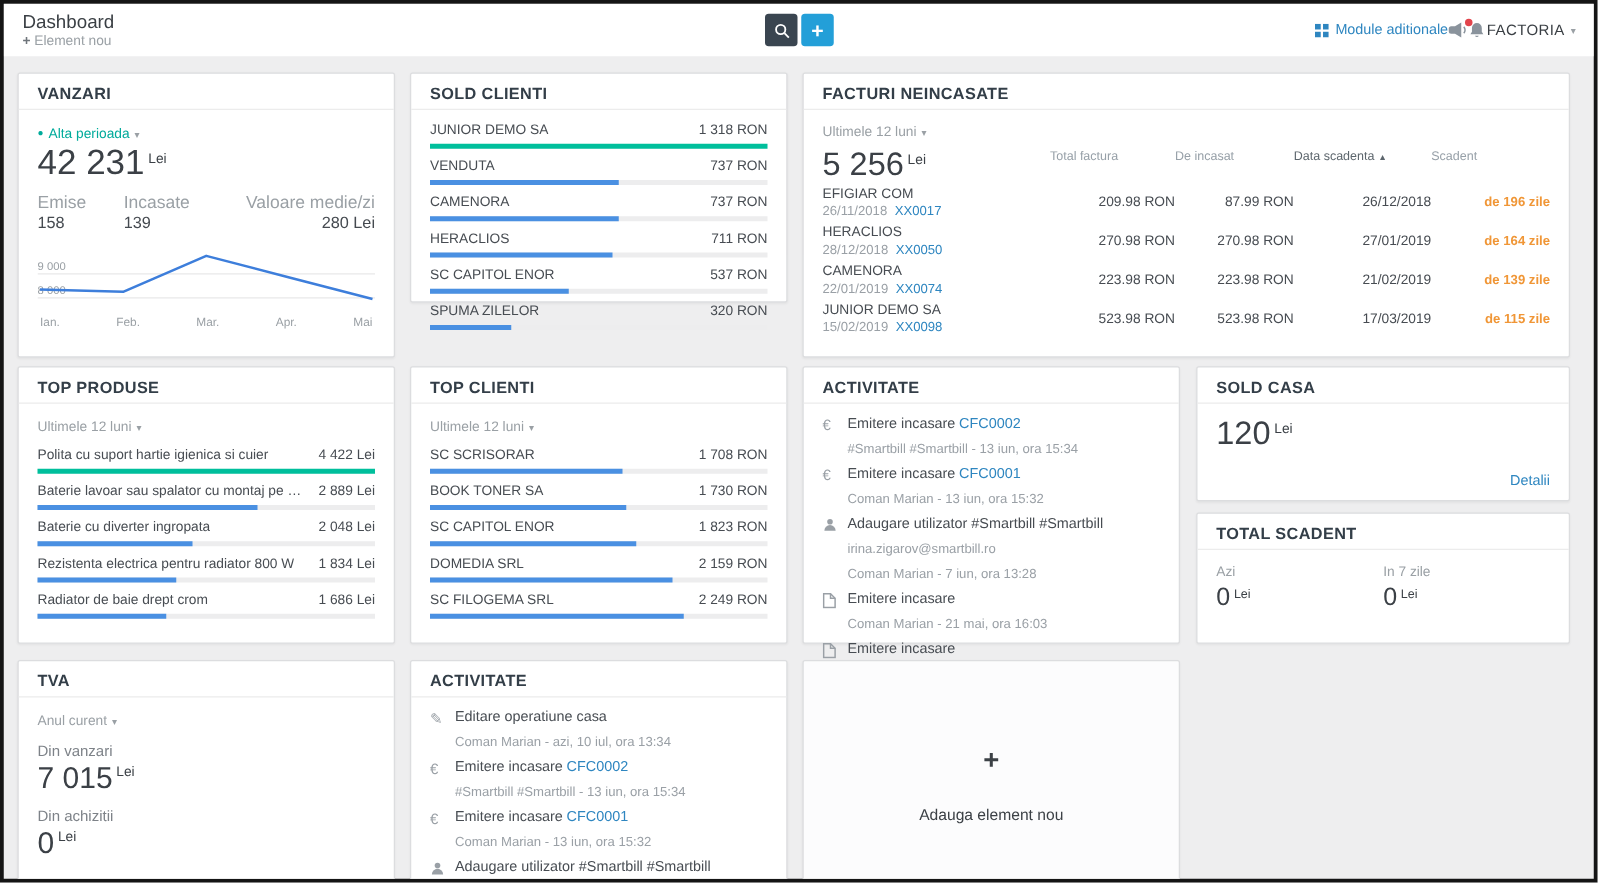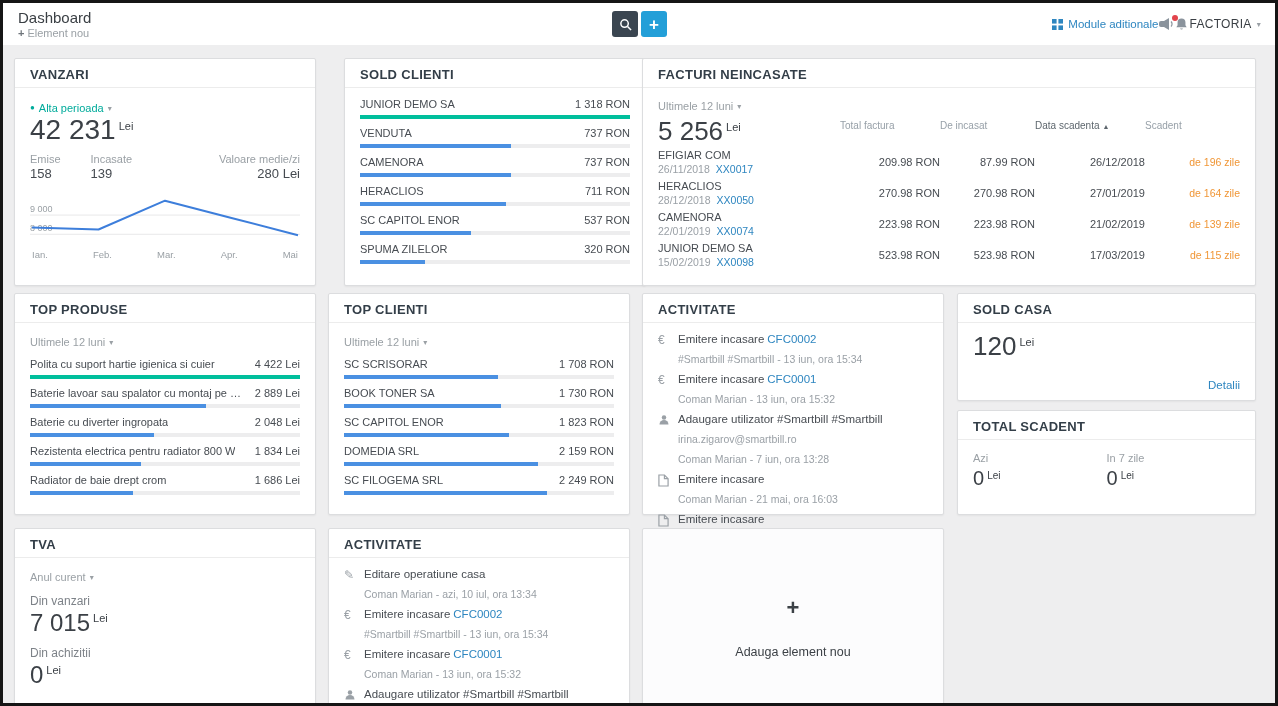--- a/index.html
+++ b/index.html
@@ -31,39 +31,39 @@
 .dropdown.teal{color:#00ab9b}
 .dot{font-size:8px;line-height:1}
 .num{font-size:28px;color:#3b4046}
 .num.lg{font-size:26px}
 .num.md{font-size:24px}
 .num.sm{font-size:20px}
 .cur{font-size:11px;color:#3b4046;position:relative;top:-9px;margin-left:3px}
 .cur.sm{font-size:10px;top:-6px}
 
 .vanzari{left:11px;top:55px;width:302px;height:228px}
-.sold-clienti{left:341px;top:55px;width:302px;height:228px}
+.sold-clienti{left:325px;top:55px;width:302px;height:184px}
 .facturi{left:639px;top:55px;width:614px;height:228px}
 .top-produse{left:11px;top:290px;width:302px;height:222px}
 .top-clienti{left:325px;top:290px;width:302px;height:222px}
 .activitate1{left:639px;top:290px;width:302px;height:222px}
 .sold-casa{left:954px;top:290px;width:299px;height:108px}
 .total-scadent{left:954px;top:407px;width:299px;height:105px}
 .tva{left:11px;top:525px;width:302px;height:200px}
 .activitate2{left:325px;top:525px;width:302px;height:200px}
 .add-card{left:639px;top:525px;width:302px;height:200px;background:#fcfcfd;display:flex;flex-direction:column;align-items:center;justify-content:center;gap:26px;cursor:pointer}
 .add-plus{font-size:22px;font-weight:bold;color:#3c4146;line-height:1}
 .add-label{font-size:12.5px;color:#3c4146}
 
 
 .v-body{padding:8px 15px 0}
 .stat-row{display:flex;margin:7px 0 8px}
 .stat{margin-right:30px}
 .stat.right{margin-left:auto;margin-right:0;text-align:right}
-.s-label{font-size:11px;color:#9aa0a5}
+.s-label{font-size:14px;color:#9aa0a5}
 .s-val{font-size:13px;color:#454a50;margin-top:1px}
 .chart{height:56px}
 .x-labels{display:flex;justify-content:space-between;font-size:9.5px;color:#9aa0a5;margin-top:4px;padding:0 2px}
 
 
 .bar-row{padding:8px 15px 0}
 .bar-top{display:flex;justify-content:space-between;font-size:11px;color:#474c52;white-space:nowrap}
 .bar-name{overflow:hidden;text-overflow:ellipsis;margin-right:8px}
 .bar-track{height:4px;background:#ededee;margin-top:5px}
 .bar-fill{height:100%}
@@ -80,21 +80,21 @@
 .ft-head{position:absolute;top:32px;left:15px;right:15px}
 .ft-rows{position:absolute;top:58px;left:15px;right:15px}
 .ft-row{height:31px}
 .ft-h{font-size:10px;color:#97a0a8;text-align:left;cursor:pointer}
 .ft-h.sorted{color:#5d666d}
 .sort-ic{font-size:7px;margin-left:3px;color:#5d666d}
 .ft-name{font-size:11px;color:#474c52}
 .ft-meta{font-size:10.5px;color:#9aa0a6;margin-top:2px}
 .doc-link{color:#2e86c0;margin-left:6px}
 .ft-cell{font-size:11px;color:#474c52;text-align:right}
-.ft-cell.orange{color:#f09636;font-weight:normal;font-size:10.5px}
+.ft-cell.orange{color:#f09636;font-weight:bold;font-size:10.5px}
 
 
 .act-list{padding-top:4px}
 .act-item{display:flex;padding:6px 15px 0;margin-bottom:2px}
 .act-ic{width:20px;flex:none;color:#9aa0a6;font-size:12px;padding-top:1px;line-height:1}
 .act-line{font-size:11.5px;color:#474c52}
 .act-link{color:#2e86c0;margin-left:3px}
 .act-sub{font-size:10.5px;color:#9aa0a6;margin-top:8px}
 
 

